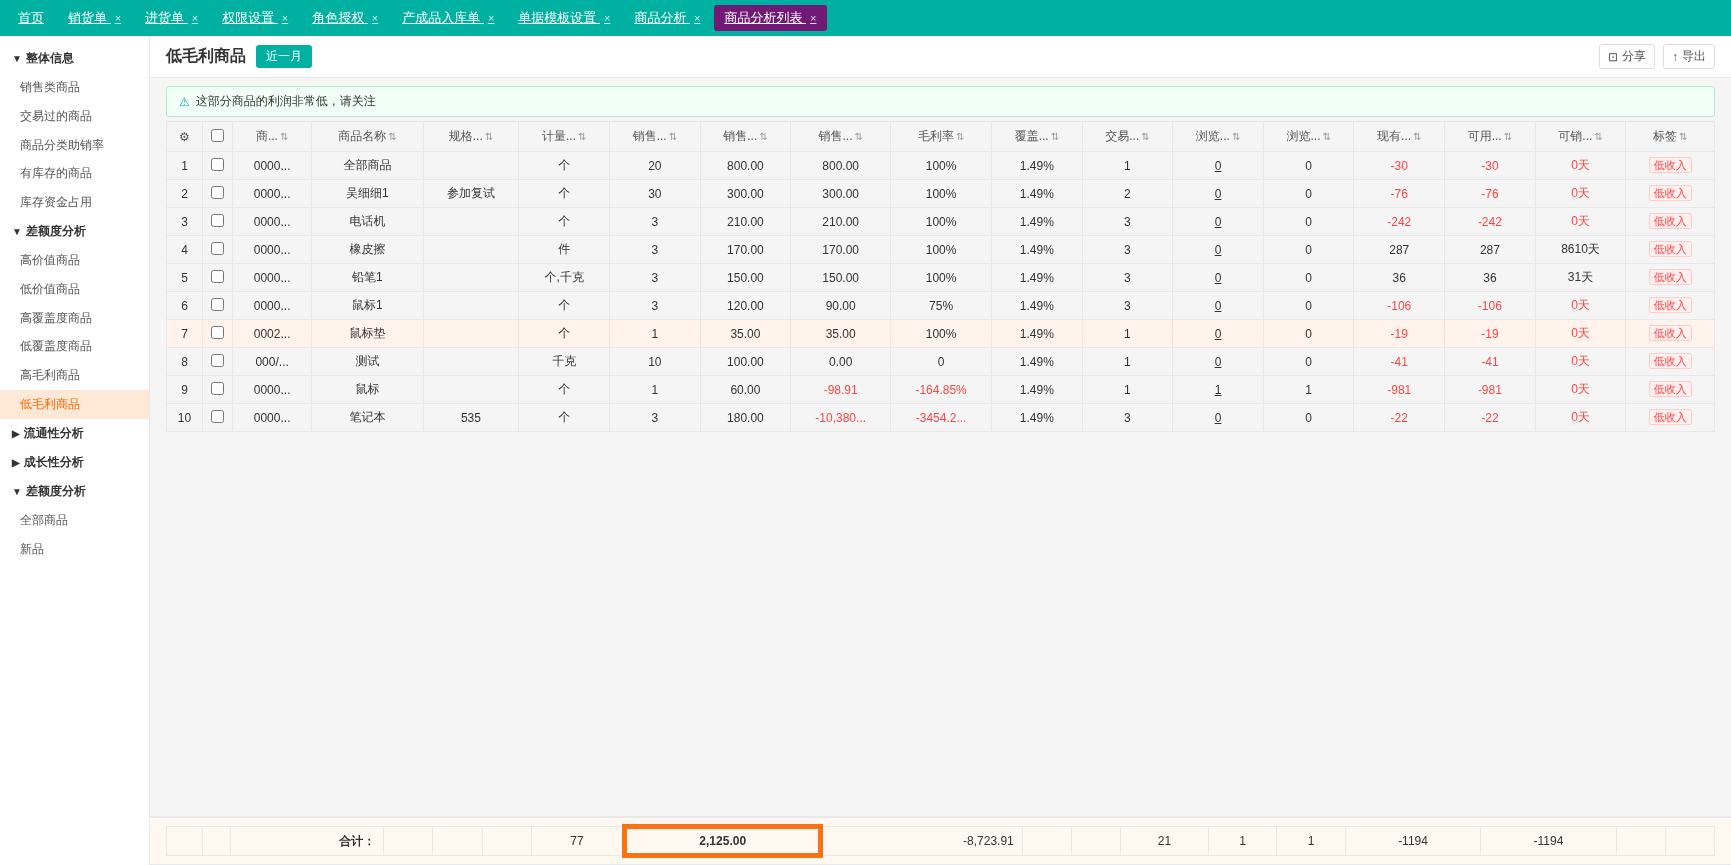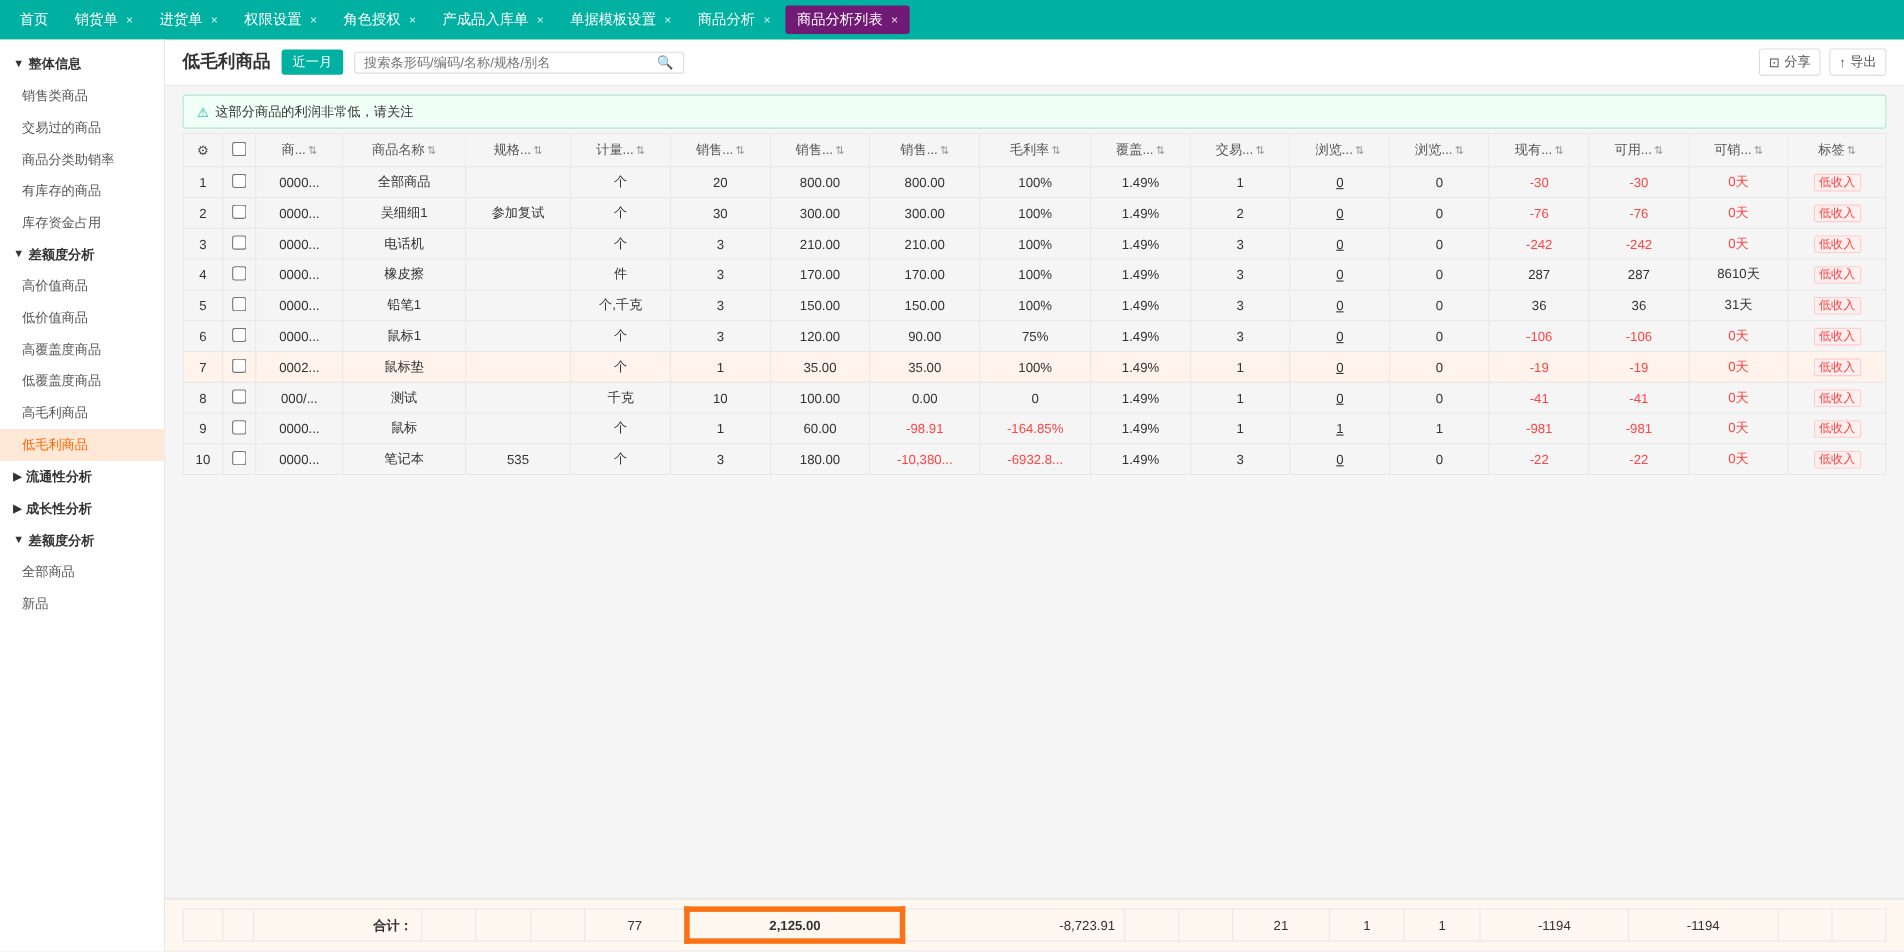--- a/index.html
+++ b/index.html
@@ -14,20 +14,21 @@
       padding: 0 8px;
       gap: 4px;
     }
     .top-nav .nav-item {
       color: #fff;
       padding: 4px 10px;
       cursor: pointer;
       font-size: 13px;
       border-radius: 3px;
       white-space: nowrap;
+      text-decoration: underline;
     }
     .top-nav .nav-item.active { background: #701a75; }
     .top-nav .nav-item .close-x { margin-left: 4px; opacity: 0.8; font-size: 11px; }
 
     
     .main-layout {
       display: flex;
       height: calc(100vh - 36px);
     }
 
@@ -282,24 +283,20 @@
     </div>
     <div class="sidebar-item">全部商品</div>
     <div class="sidebar-item">新品</div>
   </div>
 
   <div class="content">
 
     <div class="content-header">
       <span class="content-title">低毛利商品</span>
       <button class="filter-btn">近一月</button>
-      <div class="search-box">
-        <input type="text" placeholder="搜索条形码/编码/名称/规格/别名" style="">
-        <span class="search-icon">🔍</span>
-      </div>
       <div class="header-right">
         <div class="action-btn">
           <span>⊡</span>
           <span>分享</span>
         </div>
         <div class="action-btn">
           <span>↑</span>
           <span>导出</span>
         </div>
       </div>
@@ -522,21 +519,21 @@
             <tr>
       <td class="col-index">10</td>
       <td class="col-check"><input type="checkbox" style=""></td>
       <td>0000...</td>
       <td>笔记本</td>
       <td>535</td>
       <td>个</td>
       <td>3</td>
       <td>180.00</td>
       <td style="color:#ff4444;">-10,380...</td>
-      <td style="color:#ff4444;">-6932.8...</td>
+      <td style="color:#ff4444;">-3454.2...</td>
       <td>1.49%</td>
       <td>3</td>
       <td><span class="link-underline">0</span></td>
       <td>0</td>
       <td style="color:#ff4444;">-22</td>
       <td style="color:#ff4444;">-22</td>
       <td style="color:#ff4444;">0天</td>
       <td><span class="tag-label">低收入</span></td>
     </tr>
           </tbody>

